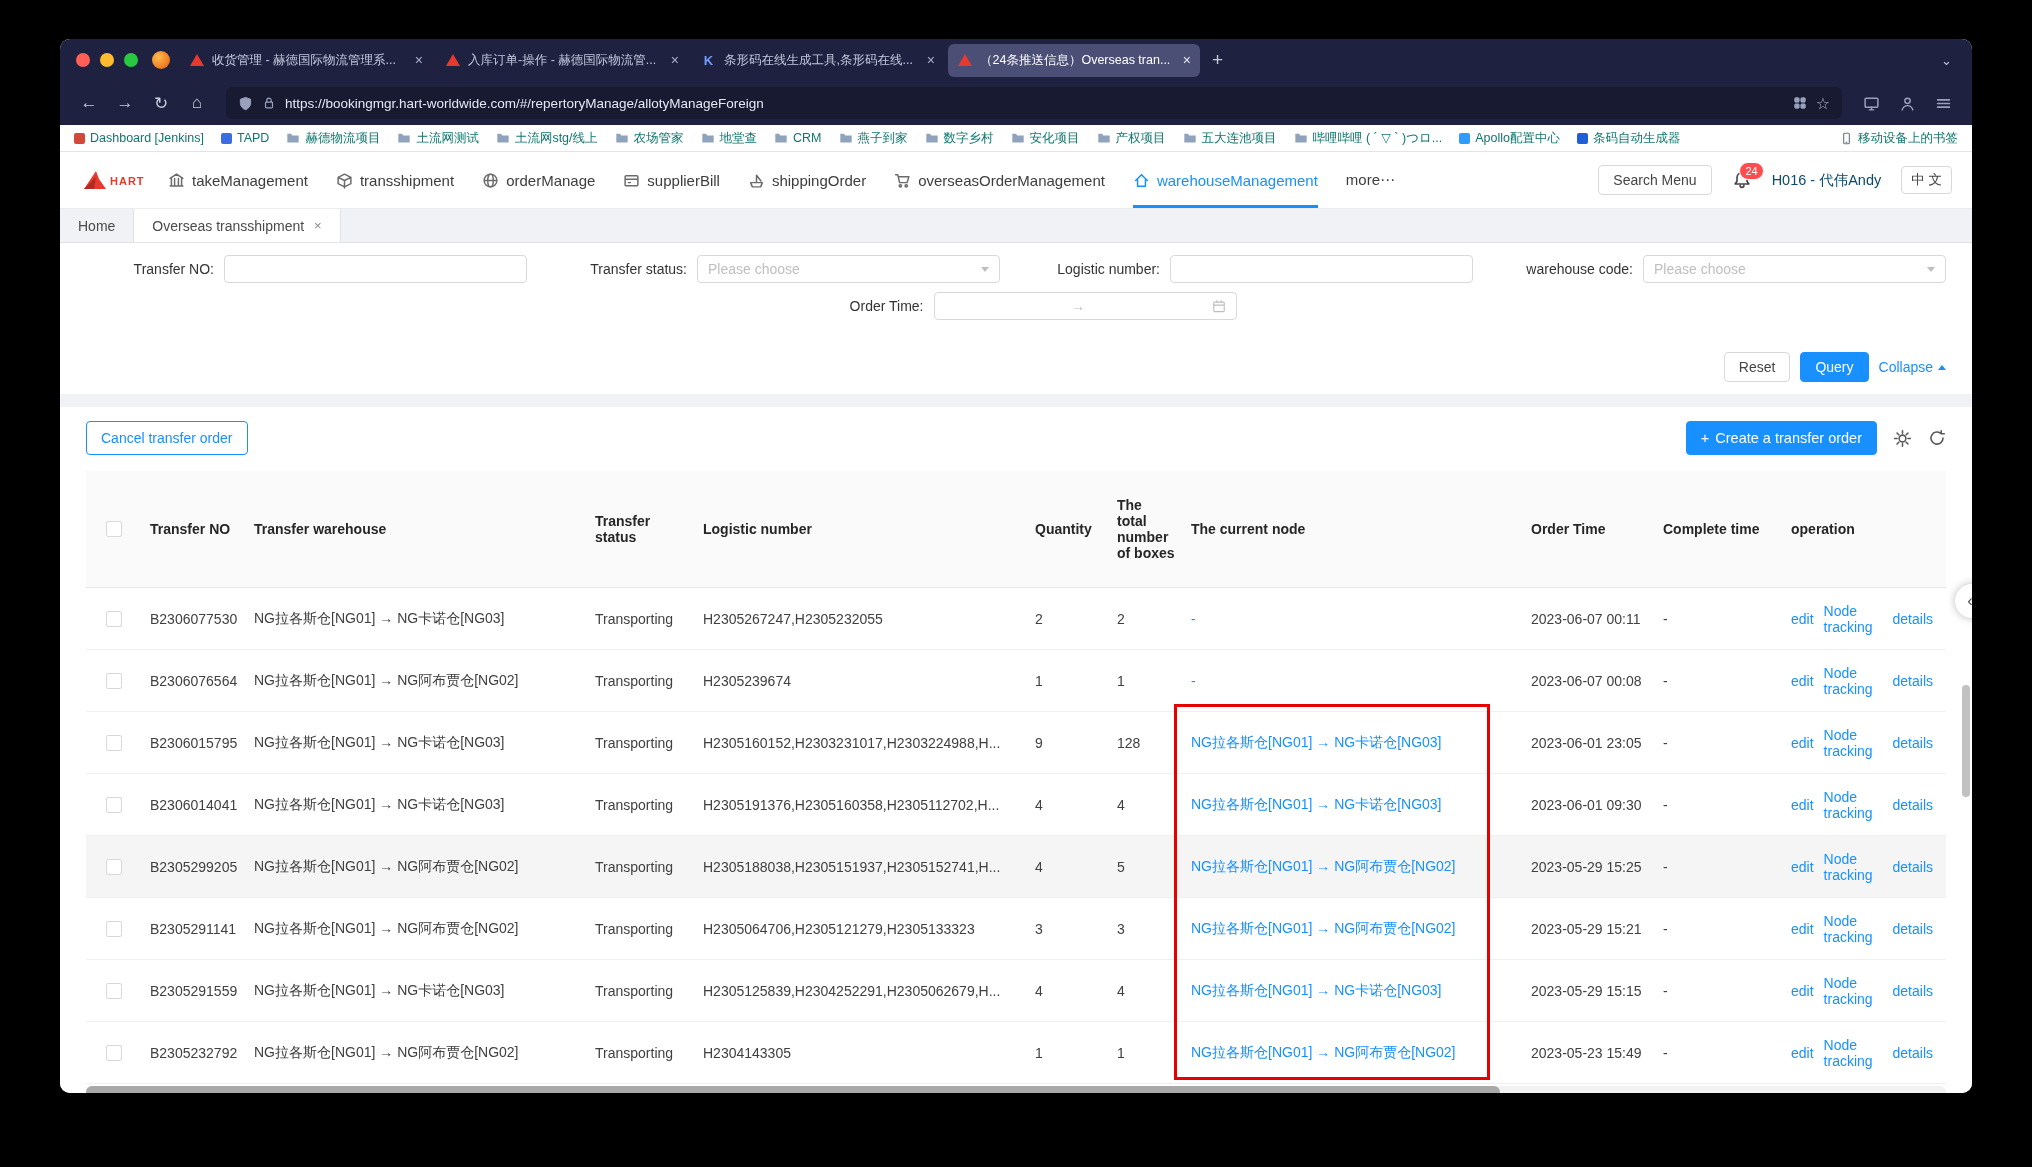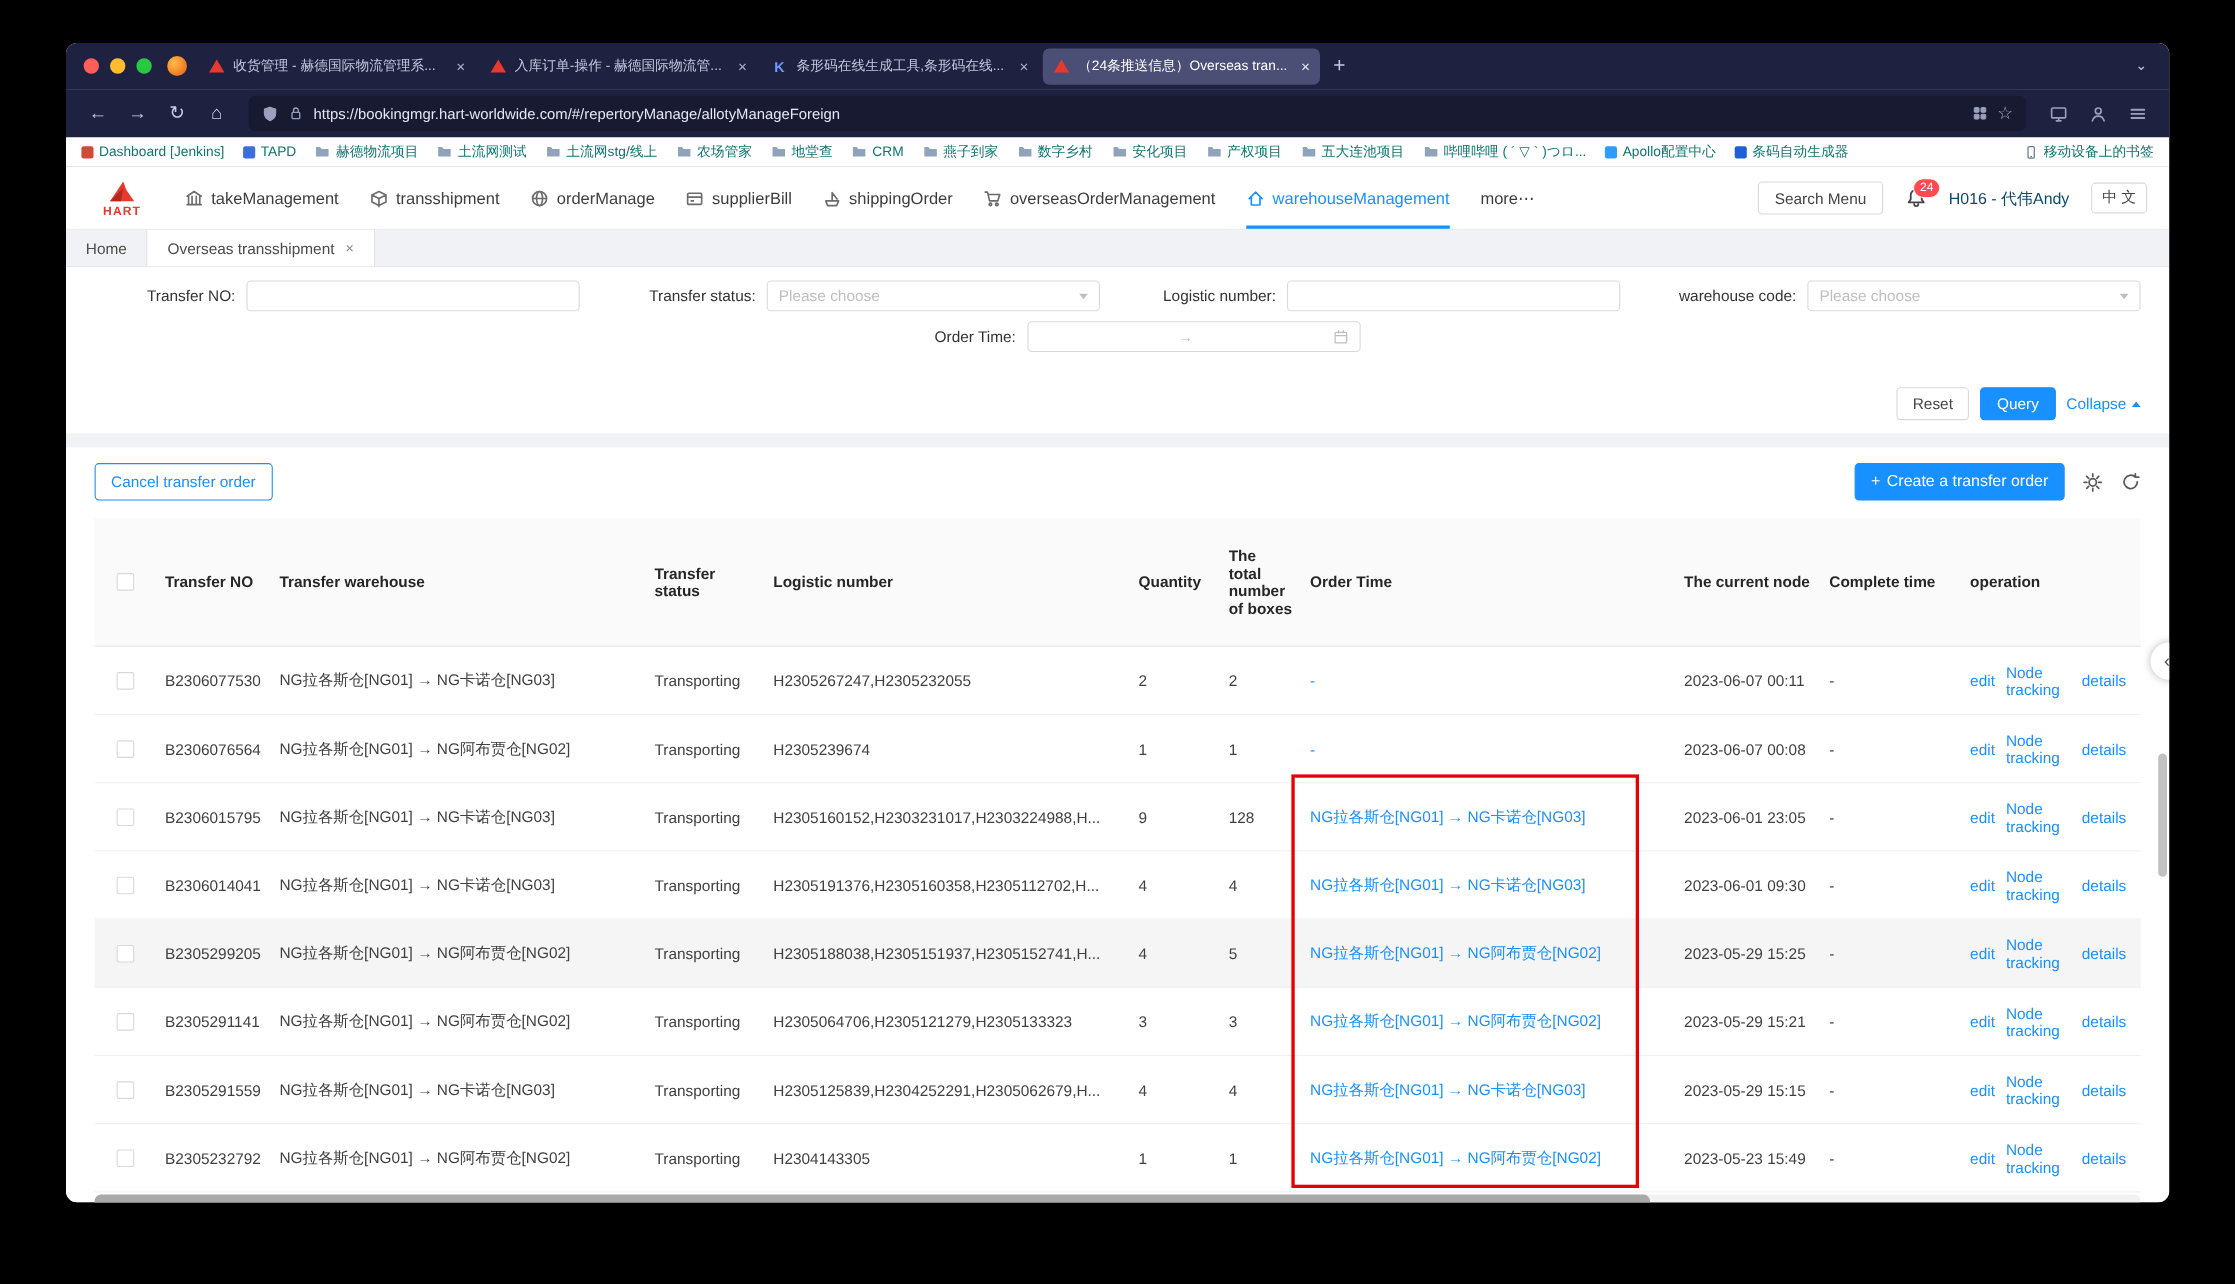--- a/index.html
+++ b/index.html
@@ -37,21 +37,21 @@
   .chromeicon svg, .urlfield svg { stroke:#9aa0bd; }
 
   .bookmarksbar { height:27px; background:#fff; border-bottom:1px solid #e4e4e8; display:flex; align-items:center;
     padding:0 14px; gap:17px; font-size:12.5px; color:#0f766e; flex:none; white-space:nowrap; overflow:hidden; }
   .bm { display:inline-flex; align-items:center; gap:5px; flex:none; cursor:default; }
   .bm-chip { width:11px; height:11px; border-radius:2px; display:inline-block; flex:none; }
   .bm-right { margin-left:auto; display:inline-flex; align-items:center; gap:5px; }
 
   
   .appheader { height:57px; background:#fff; display:flex; align-items:center; padding:0 20px; border-bottom:1px solid #ececec; flex:none; }
-  .logo { display:flex; flex-direction:column; align-items:center; width:62px; margin-right:26px; flex:none; }
+  .logo { display:flex; flex-direction:row; align-items:center; width:62px; margin-right:26px; flex:none; }
   .logo-text { color:#e8392f; font-weight:bold; font-size:11px; letter-spacing:1px; margin-top:1px; }
   .appnav { display:flex; align-items:center; gap:28px; height:100%; }
   .navitem { display:flex; align-items:center; gap:7px; height:100%; font-size:15px; color:#3d3d3d;
     border-bottom:3px solid transparent; padding-top:3px; cursor:default; white-space:nowrap; }
   .navitem svg { stroke:#6b6b6b; }
   .navitem.active { color:#1890ff; border-bottom-color:#1890ff; }
   .navitem.active svg { stroke:#1890ff; }
   .header-right { margin-left:auto; display:flex; align-items:center; gap:20px; }
   .btn { height:30px; padding:0 14px; border:1px solid #d9d9d9; border-radius:4px; background:#fff;
     font-size:14px; color:#444; display:inline-flex; align-items:center; gap:6px; cursor:default; white-space:nowrap; }
@@ -480,22 +480,22 @@
       <div class="thead">
         <div class="th c-check">
             <span class="checkbox"></span>
           </div>
         <div class="th c-no">Transfer NO</div>
         <div class="th c-wh">Transfer warehouse</div>
         <div class="th c-status">Transfer status</div>
         <div class="th c-log">Logistic number</div>
         <div class="th c-qty">Quantity</div>
         <div class="th c-boxes">The total number of boxes</div>
+        <div class="th c-node" style="color:#262626;">The current node</div>
         <div class="th c-time">Order Time</div>
-        <div class="th c-node" style="color:#262626;">The current node</div>
         <div class="th c-complete">Complete time</div>
         <div class="th c-op">operation</div>
       </div>
       <div>
           <div class="trow">
     <div class="td c-check">
               <span class="checkbox"></span>
             </div>
     <div class="td c-no">B2306077530</div>
     <div class="td c-wh">NG拉各斯仓[NG01] → NG卡诺仓[NG03]</div>

